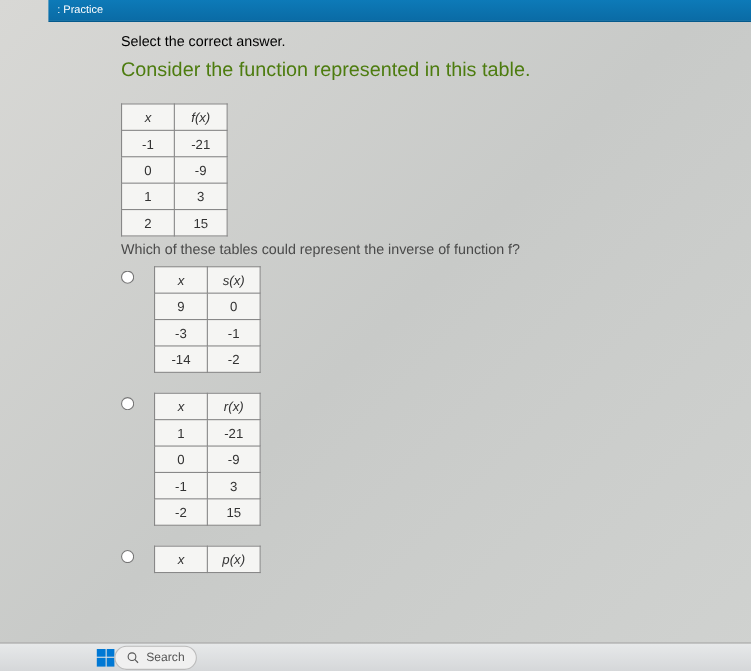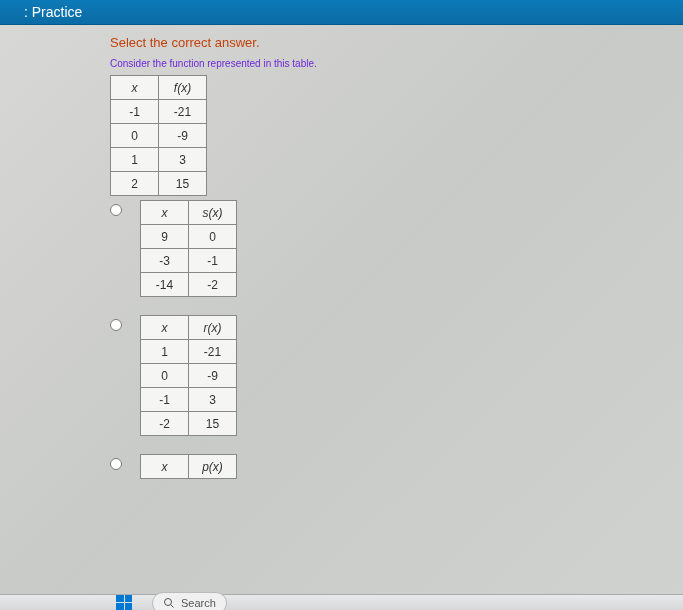--- a/index.html
+++ b/index.html
@@ -7,30 +7,31 @@
   font-family: Arial, sans-serif;
   background: linear-gradient(135deg, #d8d8d5 0%, #c8cac8 50%, #d0d2d0 100%);
   width: 683px;
   height: 610px;
   overflow: hidden;
   position: relative;
 }
 .header-bar {
   background: linear-gradient(to bottom, #0d7ab8, #0a6ba5);
   color: #fff;
-  padding: 4px 24px;
-  font-size: 14px;
+  padding: 4px 8px;
+  font-size: 10px;
   font-weight: 500;
   border-bottom: 1px solid #055a8c;
+  margin-left: 44px;
 }
 .content {
   padding: 10px 10px 10px 110px;
 }
-.instruction { font-size: 13px; color: #c2410c; margin-bottom: 8px; }
-.question-text { font-size: 10px; color: #6d28d9; margin-bottom: 6px; }
+.instruction { font-size: 13px; color: #000000; margin-bottom: 8px; }
+.question-text { font-size: 18px; color: #4d7c0f; margin-bottom: 20px; }
 .question-text2 { font-size: 13px; color: #4a4a4a; margin-top: 4px; margin-bottom: 8px; }
 table.data-table {
   border-collapse: collapse;
   background: #f5f5f3;
   margin-bottom: 4px;
 }
 table.data-table th, table.data-table td {
   border: 1px solid #888;
   padding: 4px 0;
   text-align: center;
@@ -54,27 +55,27 @@
   margin-right: 18px;
   width: 12px;
   height: 12px;
   accent-color: #0a6ba5;
 }
 .taskbar {
   position: absolute;
   bottom: 0;
   left: 0;
   right: 0;
-  height: 16px;
+  height: 26px;
   background: linear-gradient(to top, #d5d7d9, #e7e9ea);
   border-top: 1px solid #aaa;
   display: flex;
   align-items: center;
-  padding-left: 116px;
-  gap: 20px;
+  padding-left: 88px;
+  gap: 0;
 }
 .win-icon {
   width: 16px; height: 16px;
   display: grid;
   grid-template-columns: 1fr 1fr;
   grid-template-rows: 1fr 1fr;
   gap: 1px;
 }
 .win-icon div { background: #0078d4; }
 .search-box {
@@ -120,20 +121,21 @@
           <td>1</td>
           <td>3</td>
         </tr>
     <tr>
           <td>2</td>
           <td>15</td>
         </tr>
   </tbody>
     </table>
 
+  <div class="question-text2">Which of these tables could represent the inverse of function f?</div>
 
   <div class="option-row">
     <input type="radio" name="ans" style="">
     <table class="data-table">
       <tbody>
           <tr>
             <th>x</th>
             <th>s(x)</th>
           </tr>
       <tr>

